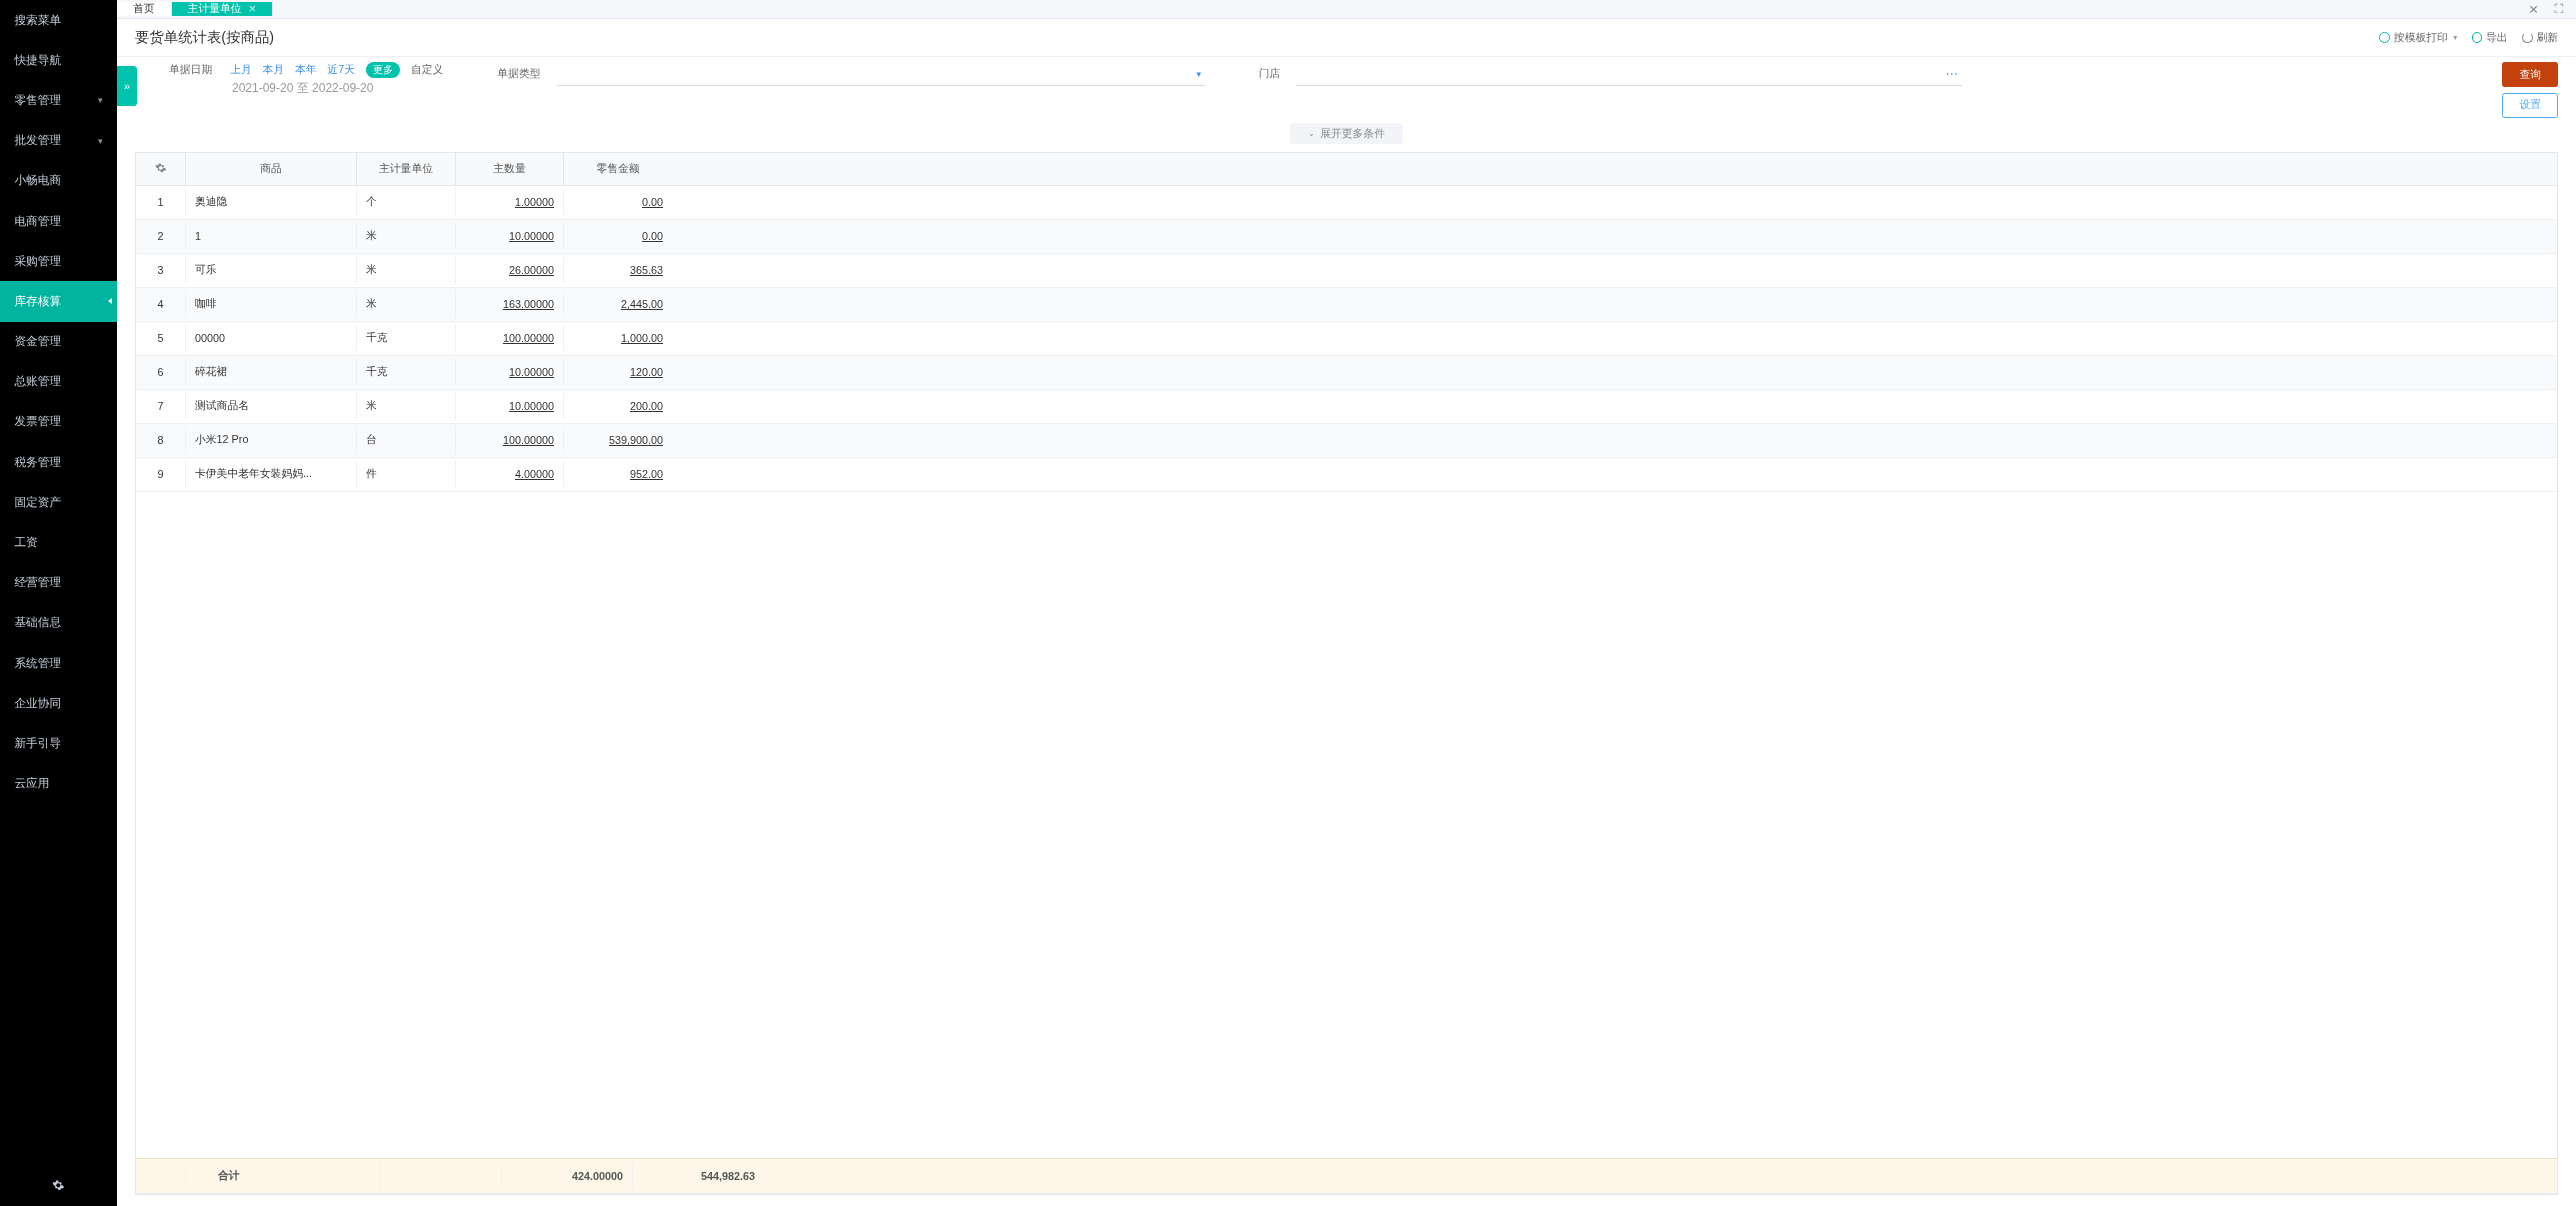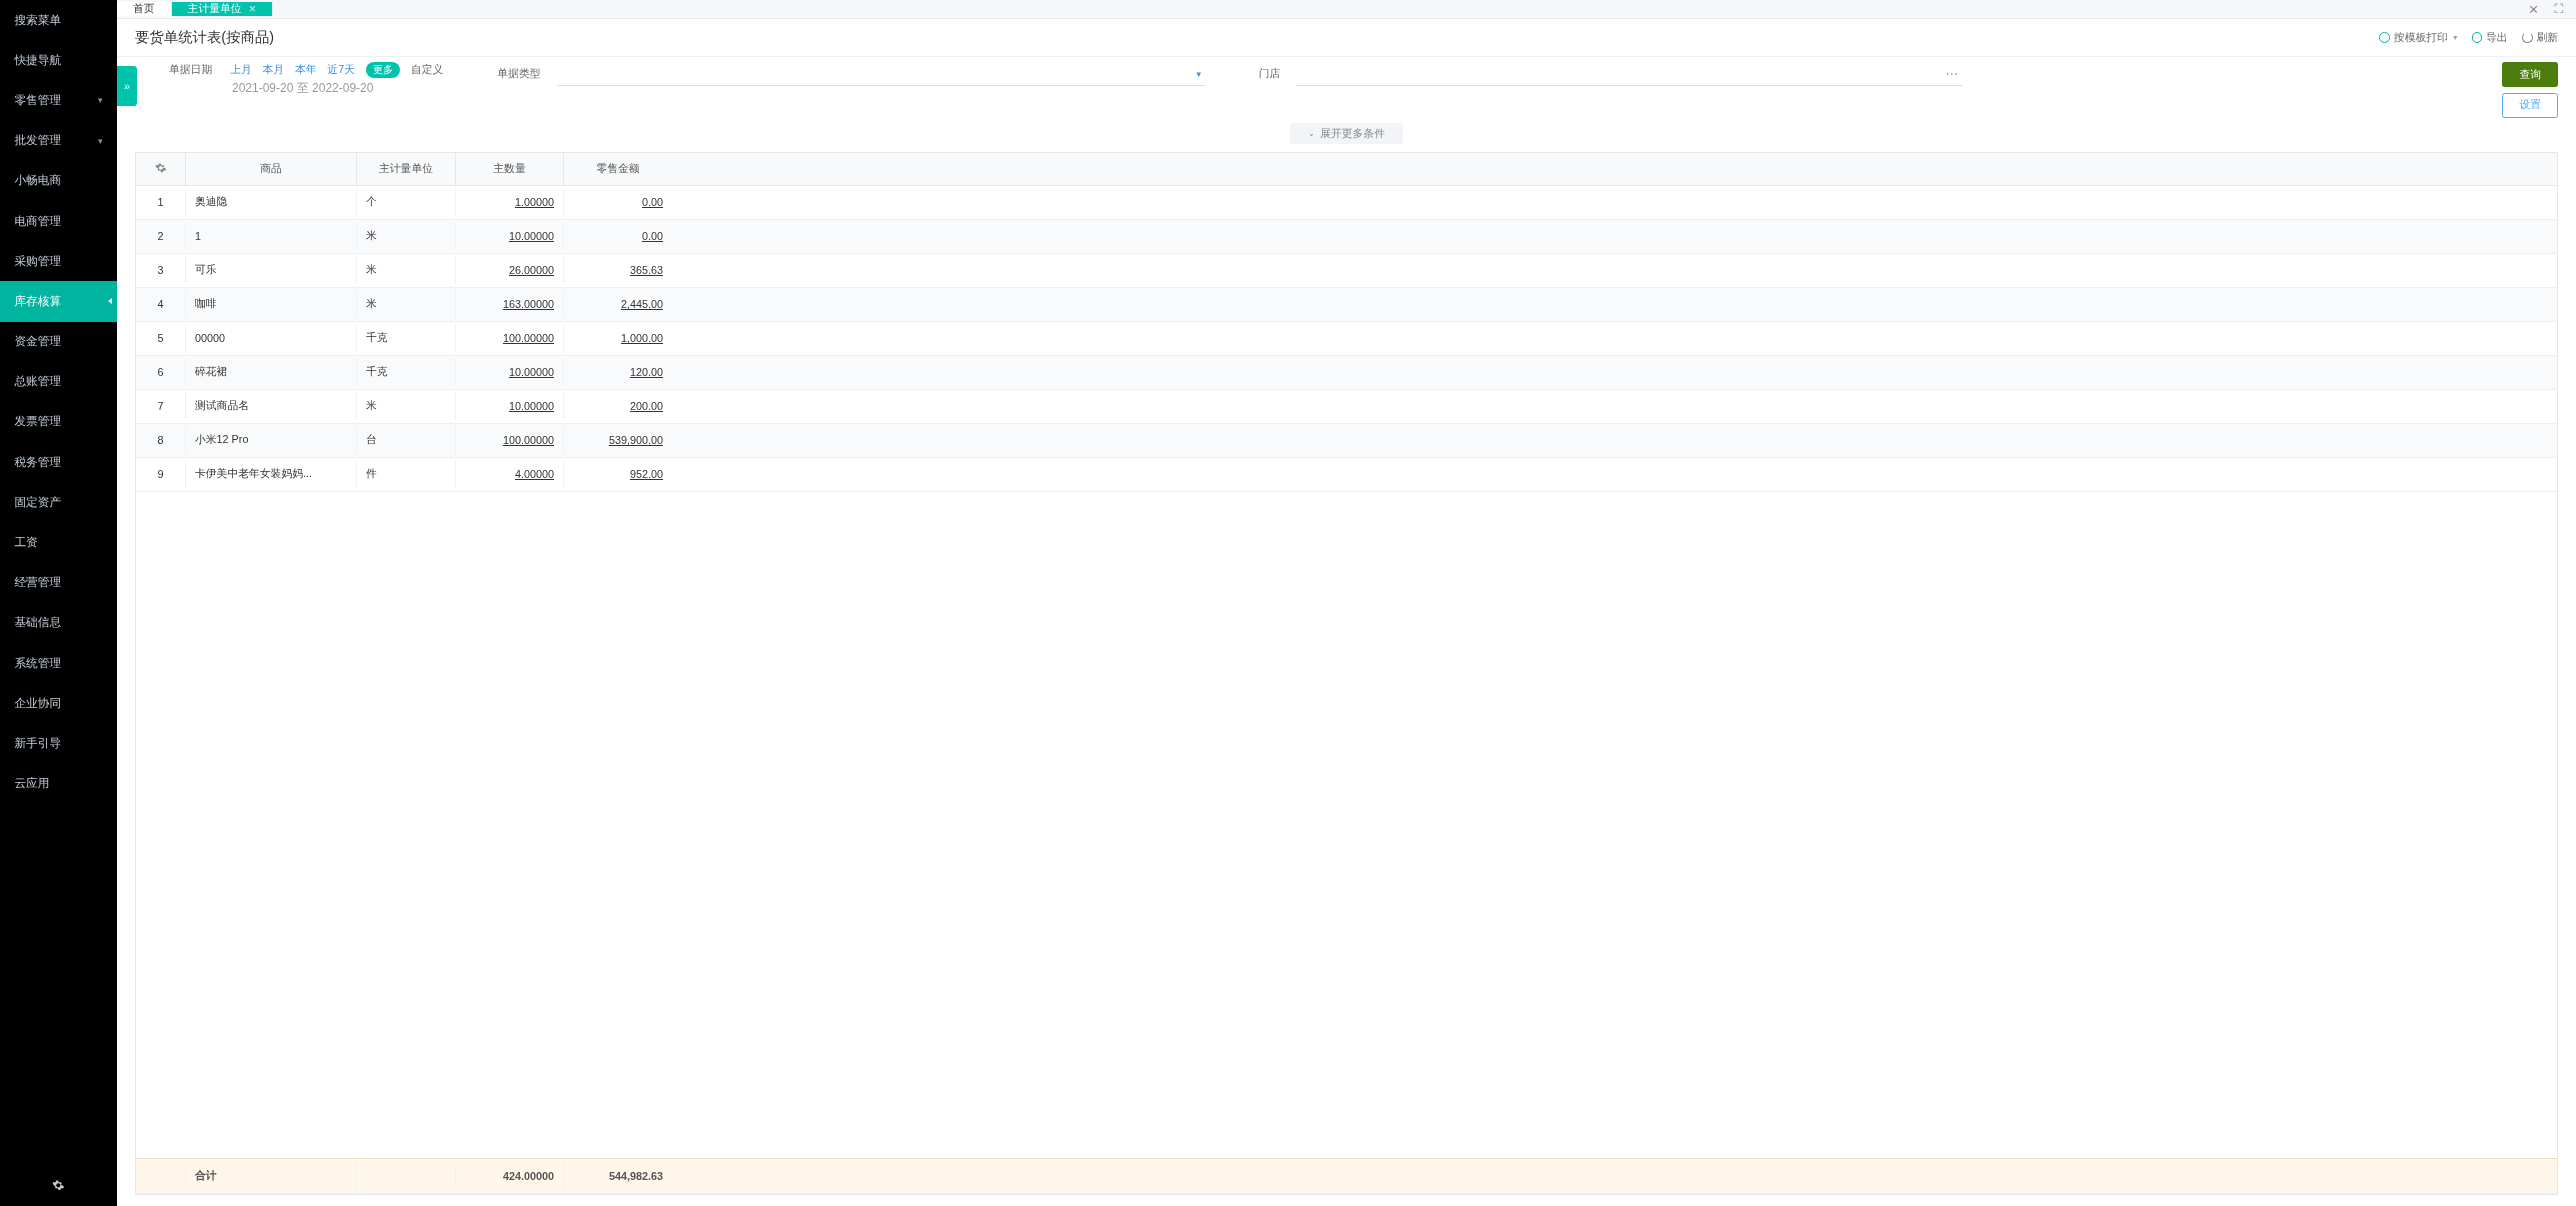--- a/index.html
+++ b/index.html
@@ -46,36 +46,36 @@
 .date-preset.plain { color: #666; }
 .badge { background: #00c3ac; color: #fff; border-radius: 9px; padding: 0.9px 7.2px; font-size: 10px; }
 .date-range { font-size: 12px; color: #999; padding-left: 63px; margin-top: 1.8px; }
 .filter-select { display: flex; align-items: center; gap: 9px; margin-right: 54px; }
 .select-box { width: 648px; height: 23.4px; border-bottom: 0.9px solid #d8dde3; display: flex; align-items: center; justify-content: flex-end; padding: 0 3.6px; color: #bbb; cursor: pointer; }
 .select-box.narrow { width: 666px; }
 .select-arrow { color: #3a8ee6; font-size: 9px; }
 .ellipsis { color: #3a8ee6; font-size: 12.6px; letter-spacing: 0.9px; }
 .filter-buttons { display: flex; flex-direction: column; gap: 5.4px; margin-left: auto; }
 .btn { padding: 4.5px 16px; font-size: 10.8px; border-radius: 2.7px; cursor: pointer; text-align: center; border: 0.9px solid transparent; }
-.btn-primary { background: #4d7c0f; color: #fff; }
+.btn-primary { background: #c2410c; color: #fff; }
 .btn-outline { background: #fff; border-color: #4fa8f9; color: #4fa8f9; }
 
 
 .expand-bar { text-align: center; padding: 5.4px 0 7.2px; }
 .expand-btn { display: inline-flex; align-items: center; gap: 5.4px; background: #f2f4f7; padding: 3.6px 18px; border-radius: 2.7px; font-size: 10.8px; color: #888; cursor: pointer; }
 .dbl-chev { font-size: 8px; }
 
 
 .table-wrap { flex: 1; padding: 0 18px 10.8px; display: flex; flex-direction: column; min-height: 0; }
 .grid { border: 0.9px solid #e3e7ec; display: flex; flex-direction: column; flex: 1; min-height: 0; }
 .grid-head { display: flex; background: #f7f9fb; border-bottom: 0.9px solid #e3e7ec; }
 .grid-body { flex: 1; overflow: auto; }
 .grid-row { display: flex; border-bottom: 0.9px solid #eef1f4; height: 34px; align-items: center; }
 .grid-row:nth-child(even) { background: #f9fafc; }
-.grid-row.foot { background: #fdf6e9; border-top: 0.9px solid #e9dfc9; font-weight: 600; color: #555; height: 36px; }
+.grid-row.foot { background: #fdf6e9; border-top: 0.9px solid #e9dfc9; font-weight: 600; color: #555; height: 36px; gap: 23px; }
 .cell { padding: 7.2px 9px; font-size: 10.8px; overflow: hidden; text-overflow: ellipsis; white-space: nowrap; border-right: 0.9px solid #eef1f4; }
 .grid-head .cell { text-align: center; font-weight: 500; color: #555; padding: 9px; border-right-color: #e3e7ec; }
 .c-idx { width: 50px; text-align: center; }
 .c-prod { width: 171px; }
 .c-unit { width: 99px; }
 .c-qty { width: 108px; text-align: right; }
 .c-amt { width: 108px; text-align: right; border-right: none; }
 .c-rest { flex: 1; border-right: none; }
 .link-num { text-decoration: underline; color: #333; cursor: pointer; }
 .gear-head { display: inline-block; width: 11.7px; height: 11.7px; }

